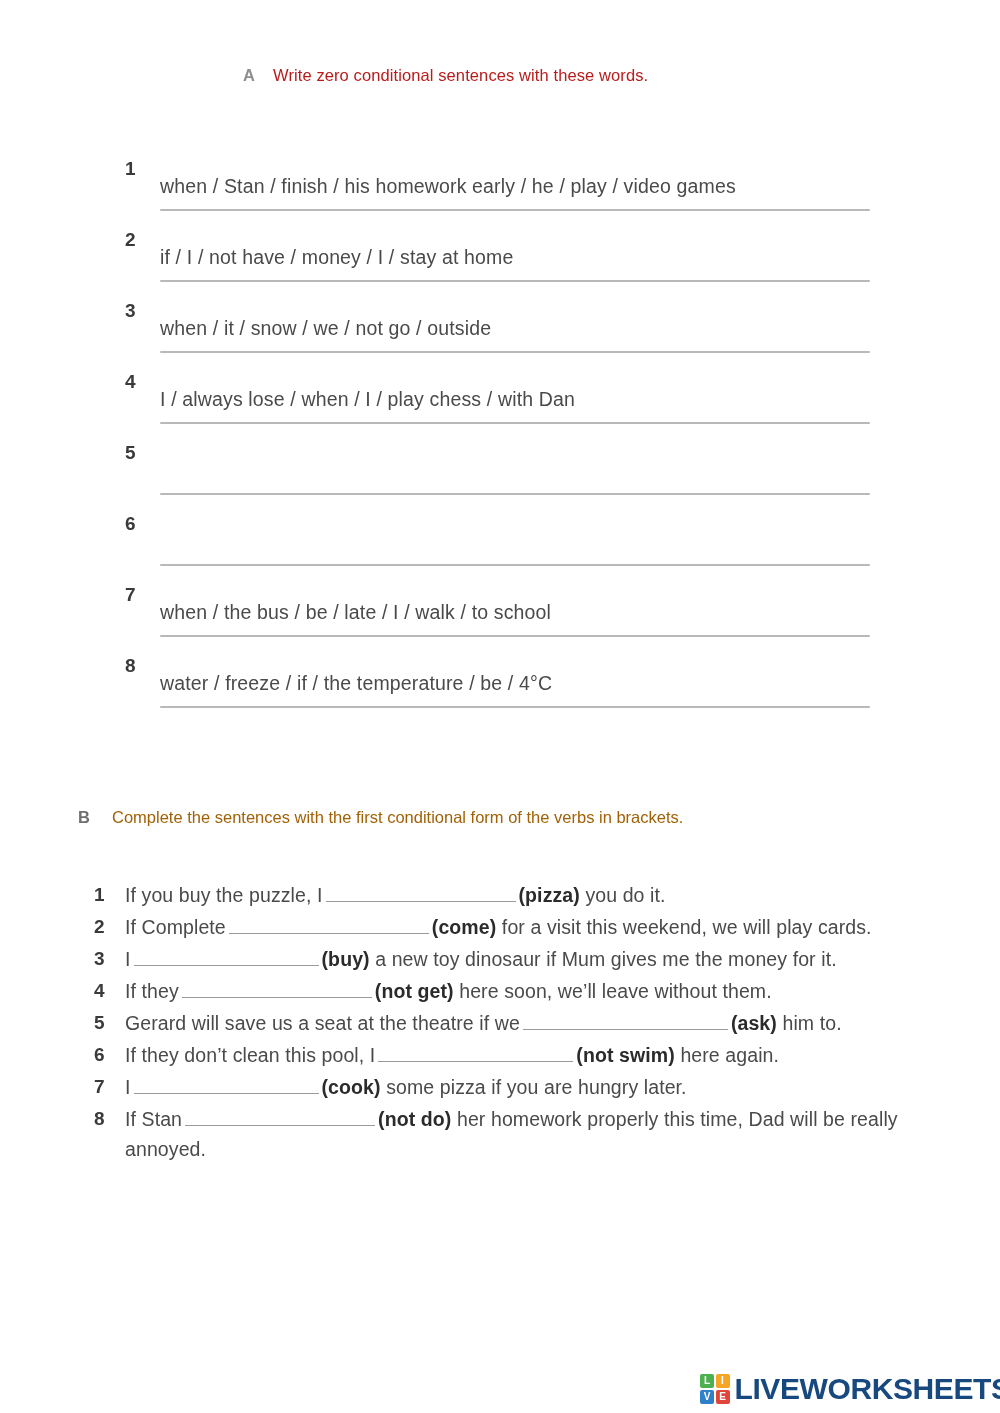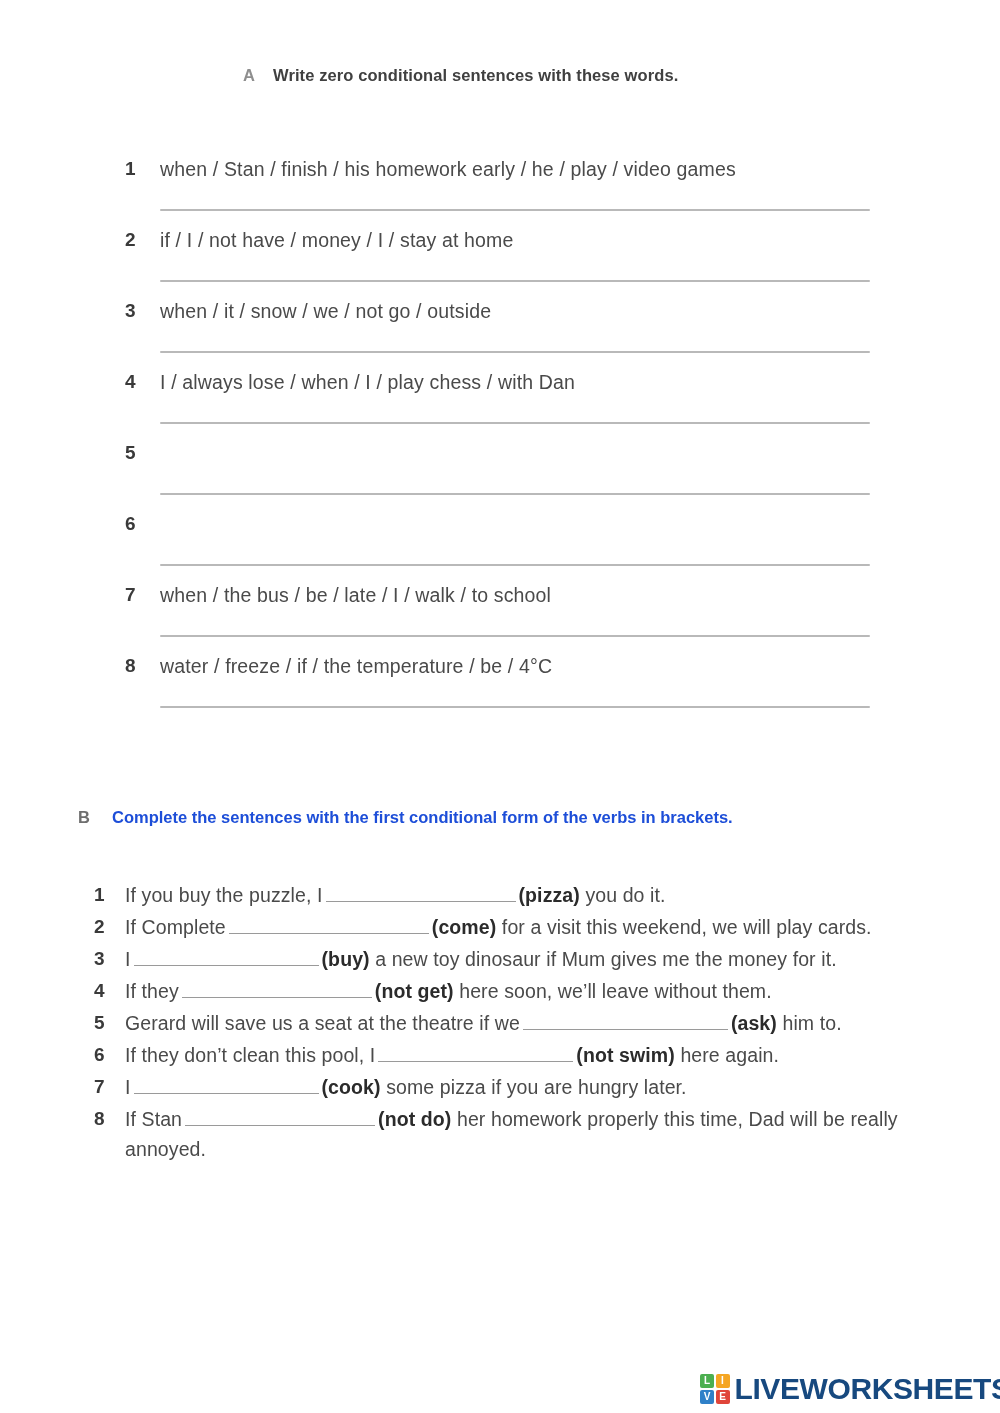--- a/index.html
+++ b/index.html
@@ -32,22 +32,22 @@
     letter-spacing: 0.1px;
     white-space: nowrap;
   }
   .section-a-heading .sec-letter {
     display: inline-block;
     width: 30px;
     color: #8e8e8e;
     font-weight: bold;
   }
   .section-a-heading .sec-text {
-    color: #404040;
-    font-weight: bold;
+    color: #b91c1c;
+    font-weight: normal;
   }
 
   .listA {
     position: absolute;
     left: 0;
     top: 158px;
     width: 1000px;
   }
   .itemA {
     position: relative;
@@ -59,21 +59,21 @@
     top: 0;
     width: 22px;
     text-align: left;
     font-size: 19px;
     font-weight: bold;
     color: #3a3a3a;
   }
   .itemA .textA {
     position: absolute;
     left: 160px;
-    top: 0;
+    top: 17px;
     font-size: 19.5px;
     font-weight: 400;
     color: #4a4a4a;
     letter-spacing: 0.15px;
     white-space: nowrap;
   }
   .itemA .lineA {
     position: absolute;
     left: 160px;
     top: 51px;
@@ -92,22 +92,22 @@
     font-weight: bold;
     white-space: nowrap;
   }
   .section-b-heading .sec-letter {
     display: inline-block;
     width: 34px;
     color: #6f6f6f;
     font-weight: bold;
   }
   .section-b-heading .sec-text {
-    color: #1d4ed8;
-    font-weight: bold;
+    color: #a16207;
+    font-weight: normal;
   }
 
   .listB {
     position: absolute;
     left: 0;
     top: 880px;
     width: 1000px;
   }
   .itemB {
     position: relative;

